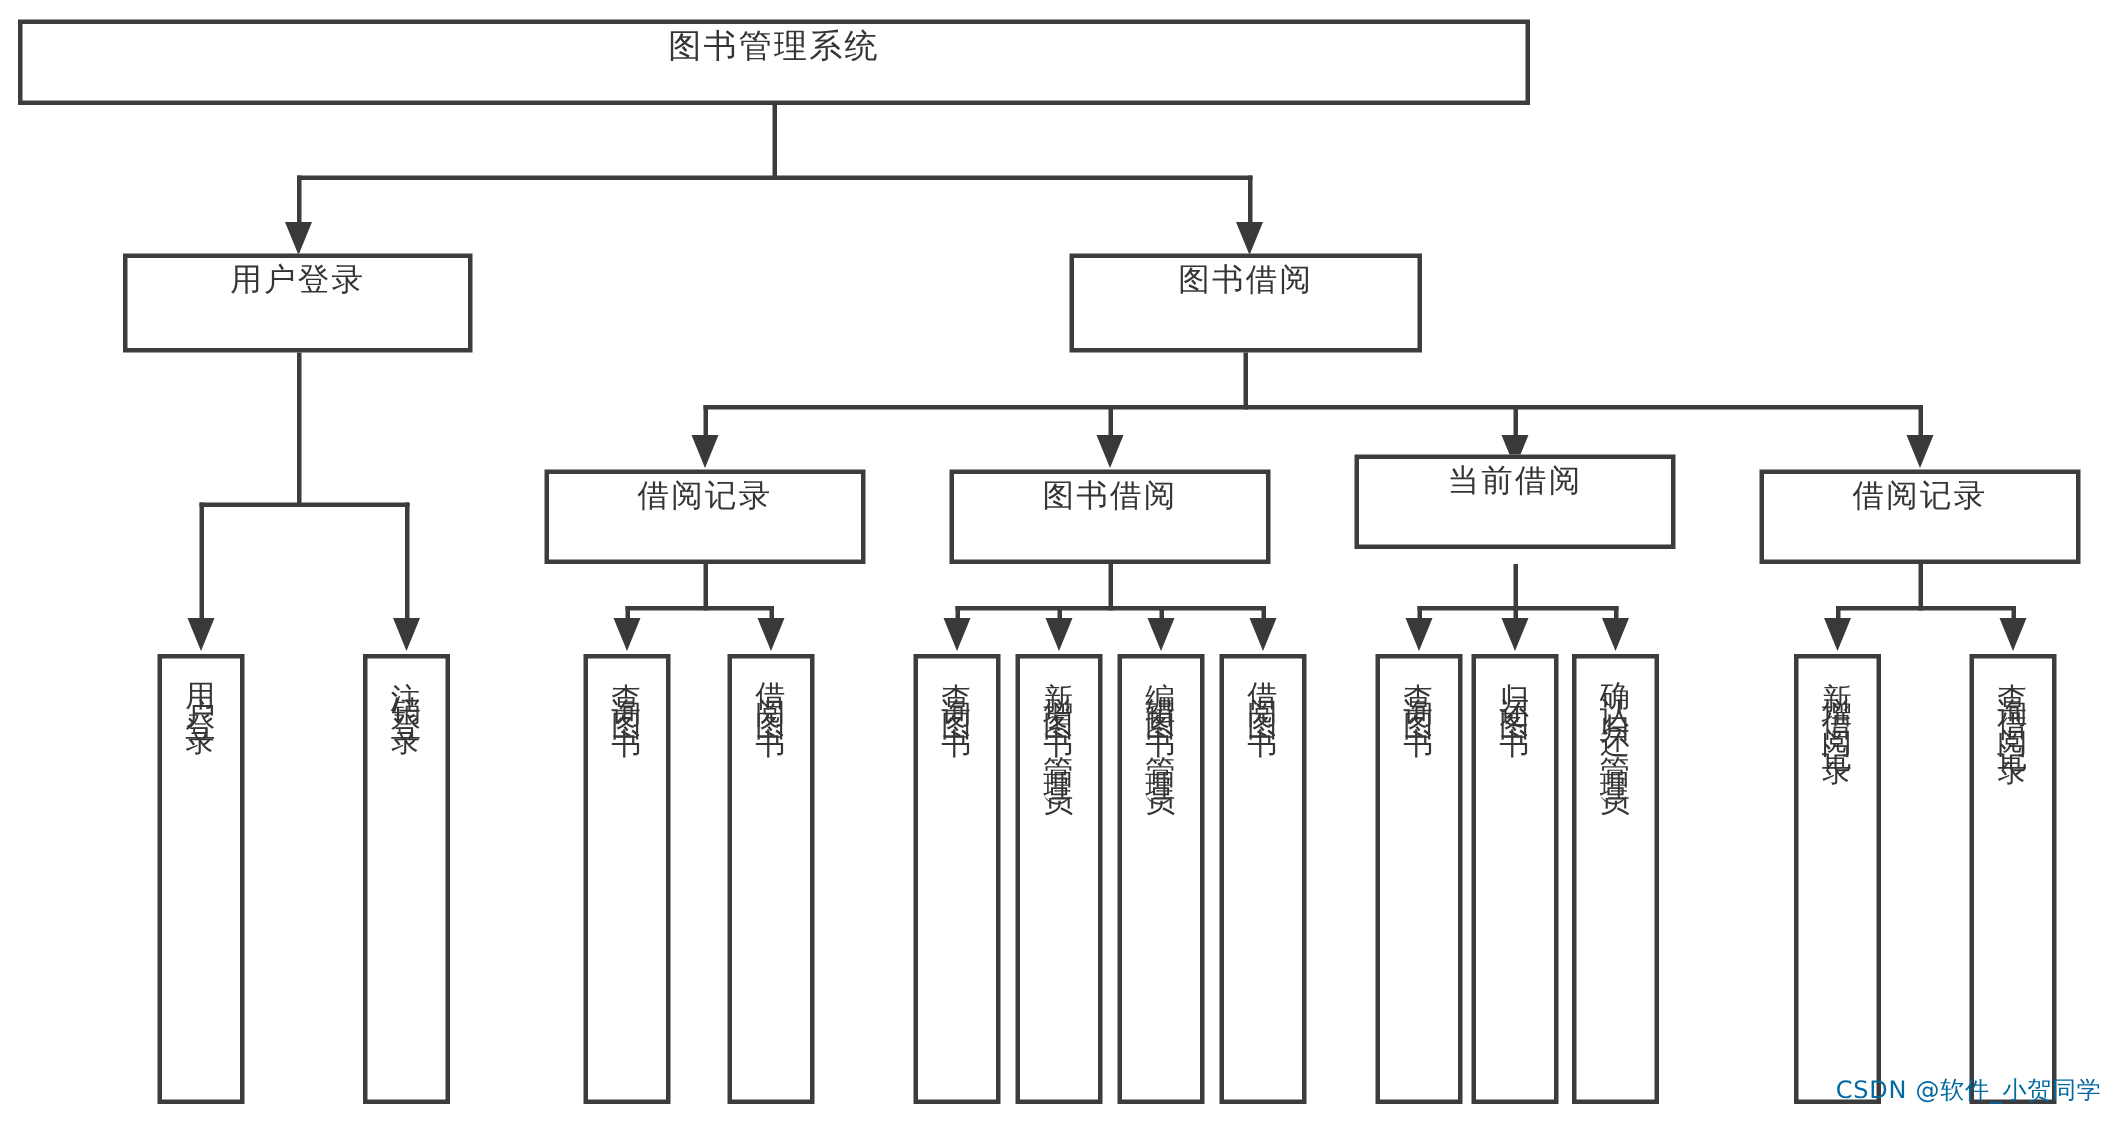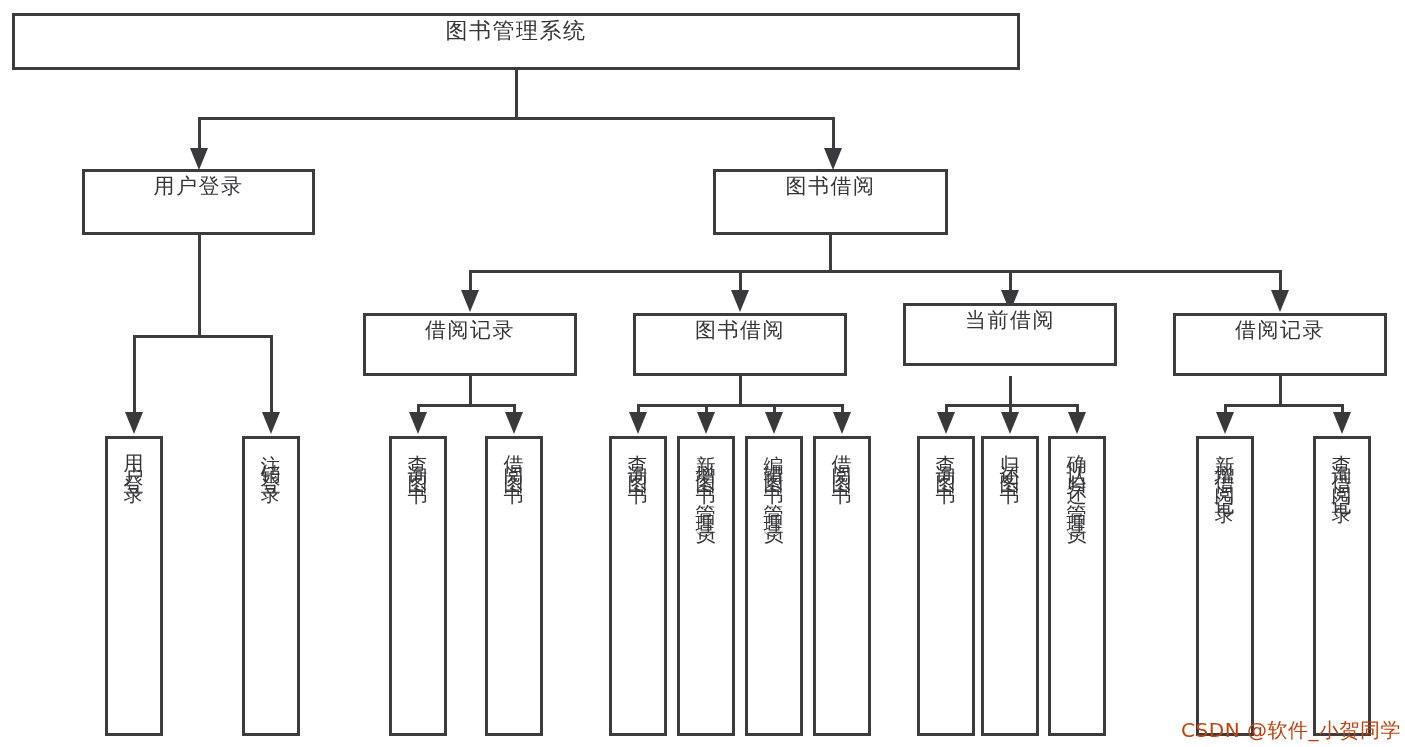--- a/index.html
+++ b/index.html
@@ -44,23 +44,23 @@
     position:absolute;
     width:0;height:0;
     border-left:9px solid transparent;
     border-right:9px solid transparent;
     border-top:22px solid #39393b;
   }
   .watermark{
     position:absolute;
     right:4px;
     top:717px;
-    font-size:20px;
+    font-size:16px;
     letter-spacing:0.5px;
-    color:#c2410c;
+    color:#0369a1;
     white-space:nowrap;
   }
 </style>
 </head>
 <body>
 
 <div class="canvas">
 
   <div class="box" style="left:12px;top:13px;width:1008px;height:57px">
     <span class="h-label root-label">图书管理系统</span>

